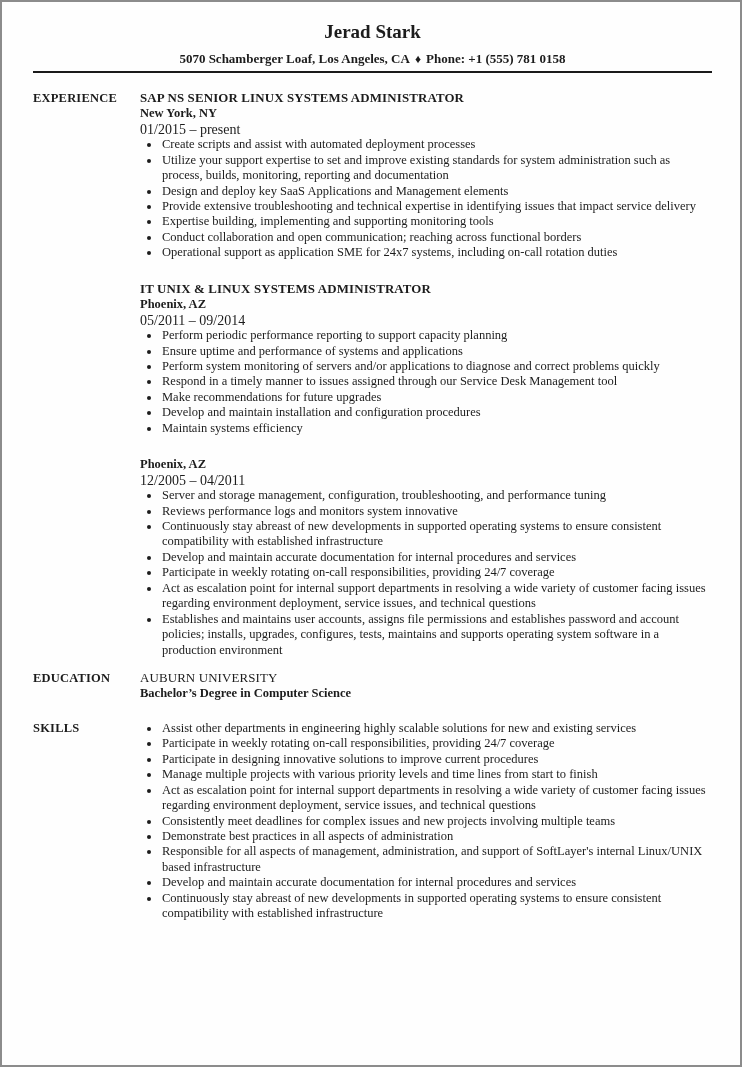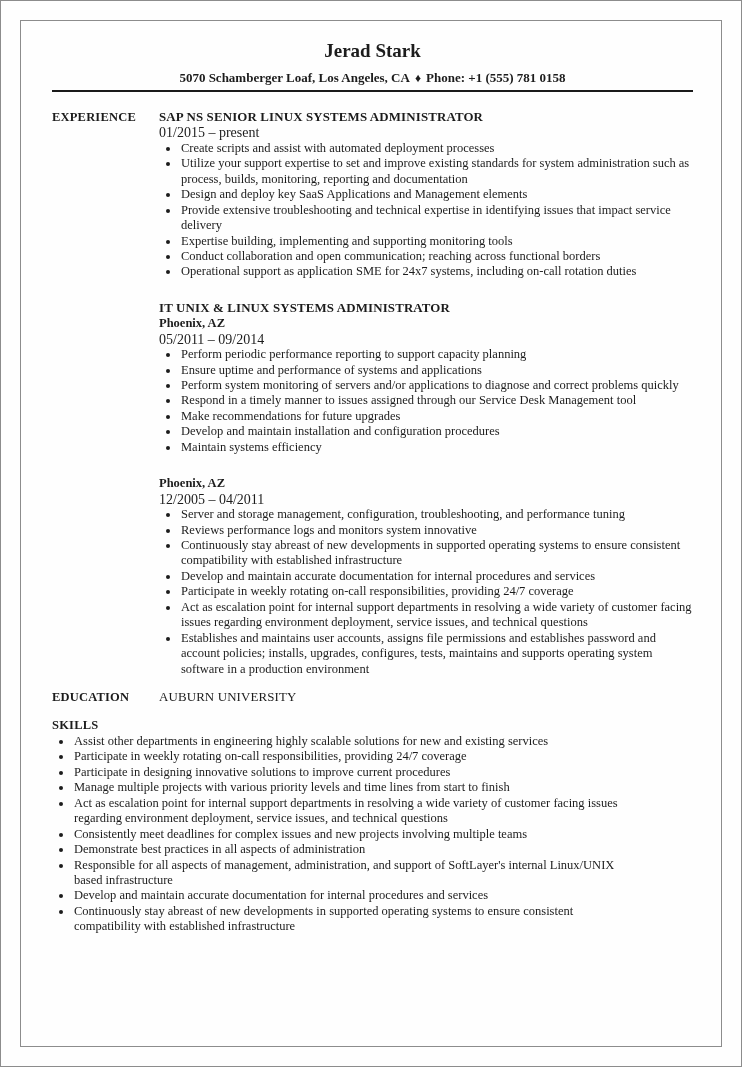--- a/index.html
+++ b/index.html
@@ -6,21 +6,21 @@
   html, body { background: #ffffff; }
   body {
     width: 742px; height: 1067px;
     font-family: "Liberation Serif", serif;
     color: #1c1c1c;
   }
   .page {
     width: 742px; height: 1067px;
     background: #fefefe;
     border: 1px solid #8c8c8c;
-    padding: 19px;
+    padding: 0;
   }
   .page-inner {
     width: 100%; height: 100%;
     border: 1px solid #8c8c8c;
     padding: 19px 28px 0 31px;
     overflow: hidden;
   }
   .name {
     text-align: center;
     font-size: 19px;
@@ -35,21 +35,21 @@
     margin-top: 8px;
   }
   .diamond { display: inline-block; margin: 0 5px; font-size: 12px; }
   .rule {
     border-top: 2px solid #1a1a1a;
     margin-top: 4px;
   }
   .section { display: flex; }
   .section.experience { margin-top: 18px; }
   .section.education  { margin-top: 13px; }
-  .section.skills     { margin-top: 13px; flex-direction: column; }
+  .section.skills     { margin-top: 19px; }
   .side-label {
     width: 107px;
     flex: none;
     font-weight: bold;
     font-size: 12.5px;
     line-height: 15.4px;
     letter-spacing: 0.2px;
   }
   .section-content { flex: 1; min-width: 0; max-width: 575px; }
   .job { margin-bottom: 21px; }
@@ -102,20 +102,21 @@
       </div>
       <div class="rule"></div>
     </header>
 
     <section class="section experience">
       <div class="side-label">EXPERIENCE</div>
       <div class="section-content">
 
         <article class="job">
           <h2 class="job-title">SAP NS SENIOR LINUX SYSTEMS ADMINISTRATOR</h2>
+          <div class="job-location">New York, NY</div>
           <div class="job-dates">01/2015 – present</div>
           <ul class="bullets">
 
           <li>Create scripts and assist with automated deployment processes</li>
               <li>Utilize your support expertise to set and improve existing standards for system administration such as process, builds, monitoring, reporting and documentation</li>
               <li>Design and deploy key SaaS Applications and Management elements</li>
               <li>Provide extensive troubleshooting and technical expertise in identifying issues that impact service delivery</li>
               <li>Expertise building, implementing and supporting monitoring tools</li>
               <li>Conduct collaboration and open communication; reaching across functional borders</li>
               <li>Operational support as application SME for 24x7 systems, including on-call rotation duties</li>
@@ -153,20 +154,21 @@
             </ul>
         </article>
 
       </div>
     </section>
 
     <section class="section education">
       <div class="side-label">EDUCATION</div>
       <div class="section-content">
         <div class="school">AUBURN UNIVERSITY</div>
+        <div class="degree">Bachelor’s Degree in Computer Science</div>
       </div>
     </section>
 
     <section class="section skills">
       <div class="side-label">SKILLS</div>
       <div class="section-content">
         <ul class="bullets">
 
         <li>Assist other departments in engineering highly scalable solutions for new and existing services</li>
             <li>Participate in weekly rotating on-call responsibilities, providing 24/7 coverage</li>

